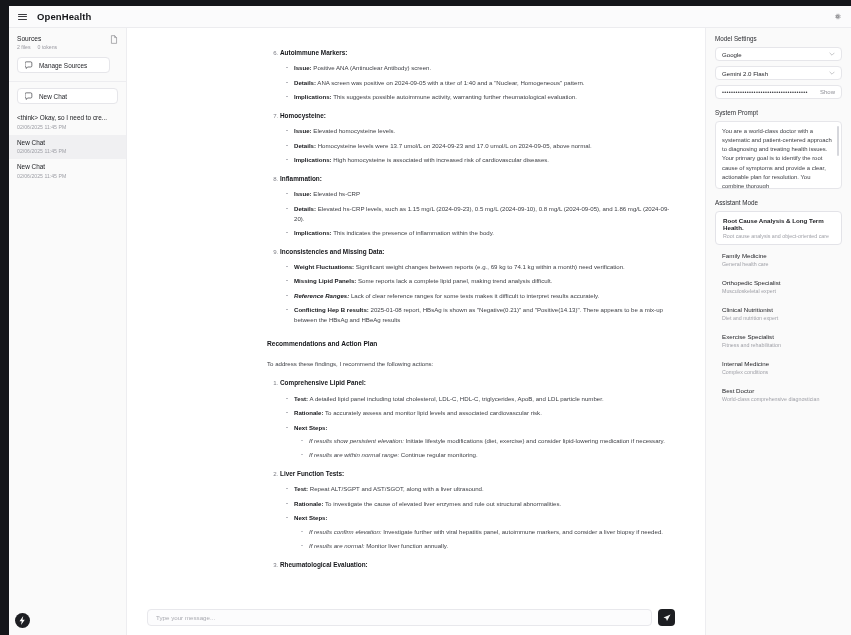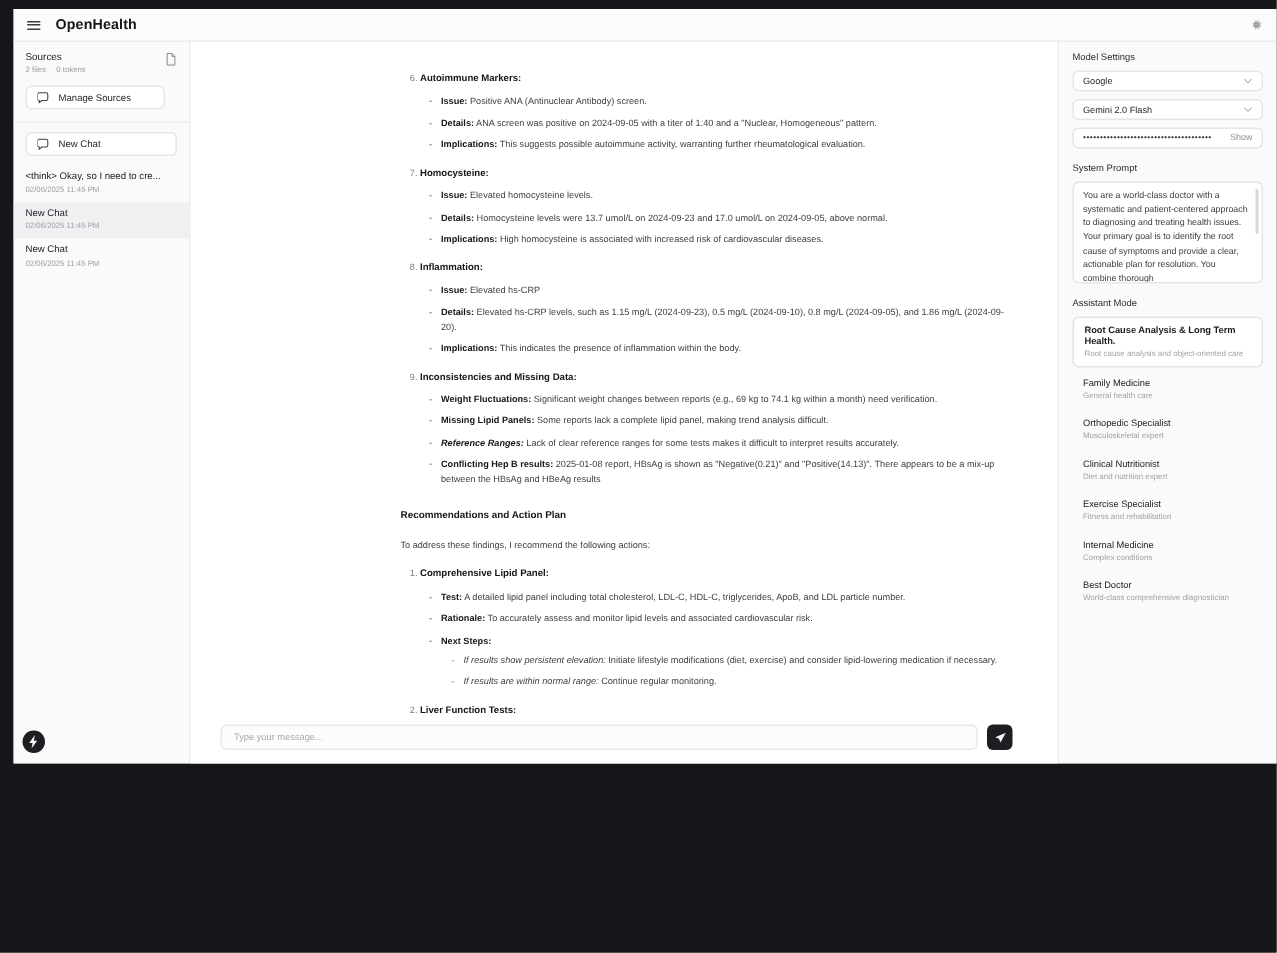--- a/index.html
+++ b/index.html
@@ -5,21 +5,21 @@
   * { box-sizing: border-box; margin: 0; padding: 0; }
   html, body {
     width: 851px; height: 635px;
     background: #15161a;
     font-family: "Liberation Sans", sans-serif;
     overflow: hidden;
   }
   .app {
     position: absolute;
     left: 9px; top: 6px;
-    width: 842px; height: 503px;
+    width: 842px; height: 629px;
     background: #ffffff;
     display: flex; flex-direction: column;
     overflow: hidden;
   }
   
   .header {
     height: 22px; min-height: 22px;
     background: #fbfbfc;
     border-bottom: 1px solid #ececef;
     display: flex; align-items: center;

